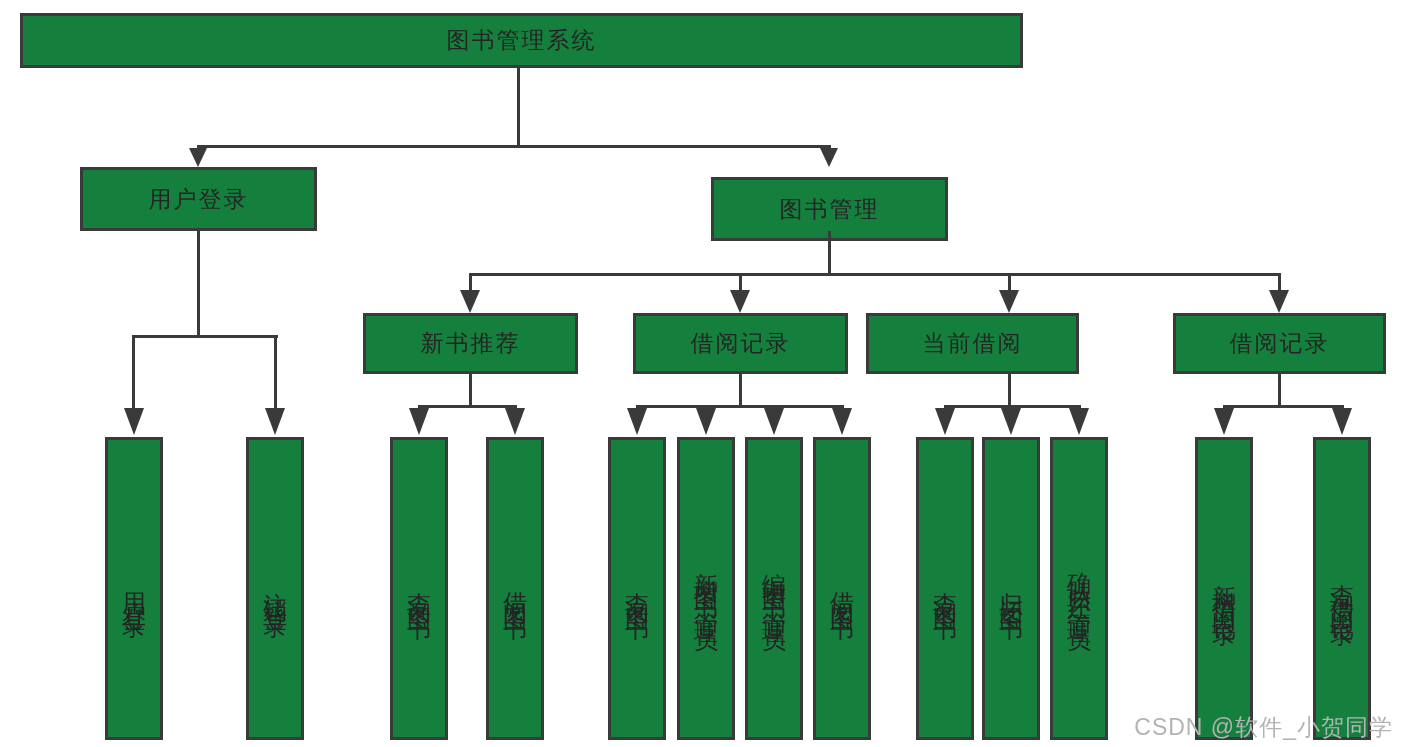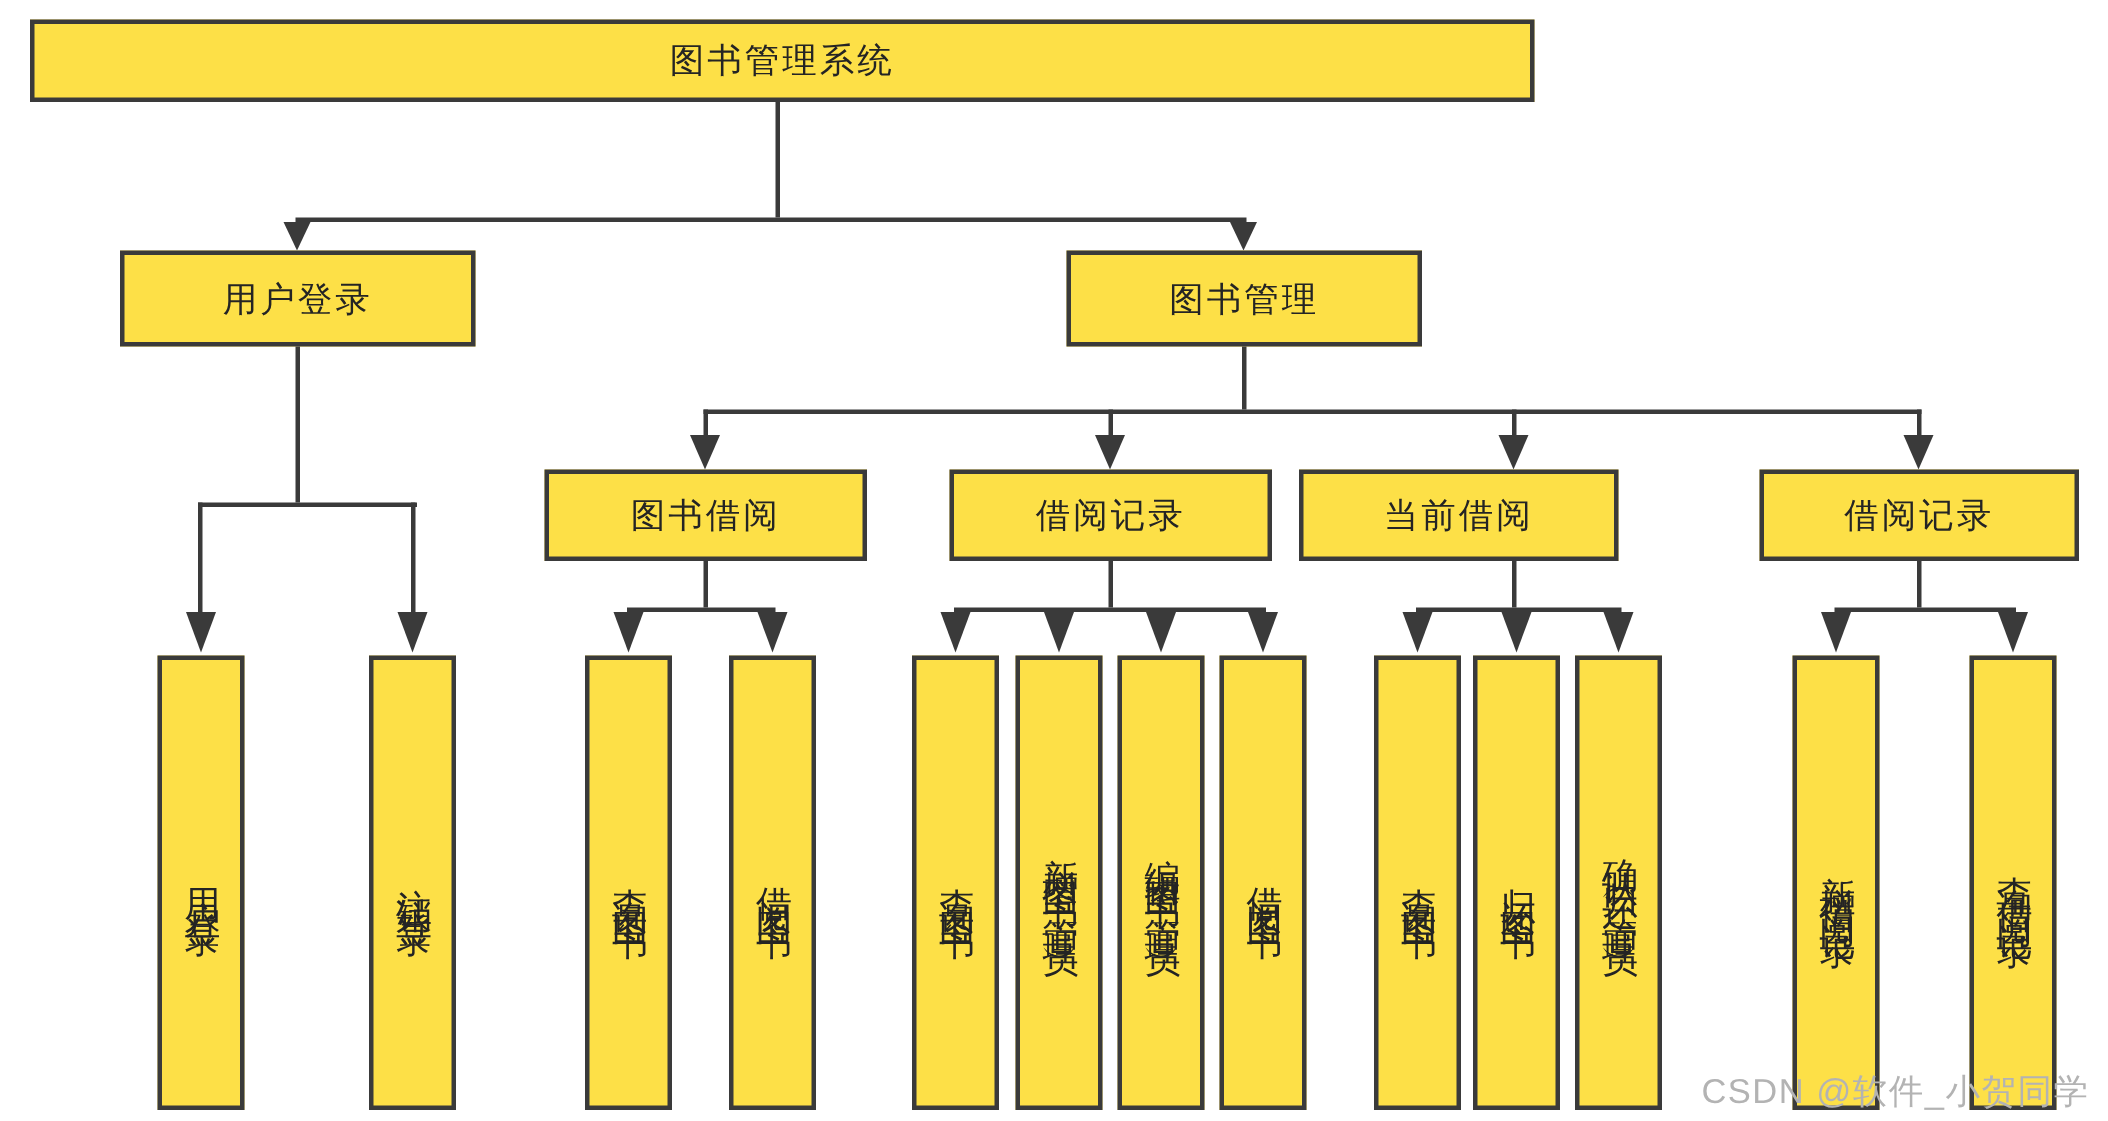--- a/index.html
+++ b/index.html
@@ -13,21 +13,21 @@
     position:relative;
     width:1405px;height:747px;
     background:var(--bg);
     overflow:hidden;
     font-family:"Liberation Sans", sans-serif;
   }
   .node{
     position:absolute;
     box-sizing:border-box;
     border:3px solid var(--line);
-    background:#fde047;
+    background:#15803d;
     color:var(--text);
     display:flex;
     align-items:center;
     justify-content:center;
   }
   .node.h{
     font-size:23px;
     letter-spacing:2px;
     white-space:nowrap;
   }
@@ -74,41 +74,41 @@
 <div class="canvas">
 
   <div class="node h" style="left:20px;top:13px;width:1003px;height:55px">图书管理系统</div>
 
   <div class="ln" style="left:517px;top:68px;width:3px;height:77px"></div>
   <div class="ln" style="left:197px;top:145px;width:634px;height:3px"></div>
   <div class="arr s" style="left:189px;top:148px"></div>
   <div class="arr s" style="left:820px;top:148px"></div>
 
   <div class="node h" style="left:80px;top:167px;width:237px;height:64px">用户登录</div>
-  <div class="node h" style="left:711px;top:167px;width:237px;height:64px">图书管理</div>
+  <div class="node h" style="left:711px;top:177px;width:237px;height:64px">图书管理</div>
 
   <div class="ln" style="left:197px;top:231px;width:3px;height:104px"></div>
   <div class="ln" style="left:132px;top:335px;width:146px;height:3px"></div>
   <div class="ln" style="left:132px;top:335px;width:3px;height:73px"></div>
   <div class="ln" style="left:274px;top:335px;width:3px;height:73px"></div>
   <div class="arr" style="left:124px;top:408px"></div>
   <div class="arr" style="left:265px;top:408px"></div>
 
   <div class="ln" style="left:828px;top:231px;width:3px;height:42px"></div>
   <div class="ln" style="left:469px;top:273px;width:812px;height:3px"></div>
   <div class="ln" style="left:469px;top:273px;width:3px;height:18px"></div>
   <div class="ln" style="left:739px;top:273px;width:3px;height:18px"></div>
   <div class="ln" style="left:1008px;top:273px;width:3px;height:18px"></div>
   <div class="ln" style="left:1278px;top:273px;width:3px;height:18px"></div>
   <div class="arr m" style="left:460px;top:290px"></div>
   <div class="arr m" style="left:730px;top:290px"></div>
   <div class="arr m" style="left:999px;top:290px"></div>
   <div class="arr m" style="left:1269px;top:290px"></div>
 
-  <div class="node h" style="left:363px;top:313px;width:215px;height:61px">图书借阅</div>
+  <div class="node h" style="left:363px;top:313px;width:215px;height:61px">新书推荐</div>
   <div class="node h" style="left:633px;top:313px;width:215px;height:61px">借阅记录</div>
   <div class="node h" style="left:866px;top:313px;width:213px;height:61px">当前借阅</div>
   <div class="node h" style="left:1173px;top:313px;width:213px;height:61px">借阅记录</div>
 
   <div class="ln" style="left:469px;top:374px;width:3px;height:31px"></div>
   <div class="ln" style="left:418px;top:405px;width:99px;height:3px"></div>
   <div class="arr" style="left:409px;top:408px"></div>
   <div class="arr" style="left:505px;top:408px"></div>
 
   <div class="ln" style="left:739px;top:374px;width:3px;height:31px"></div>

